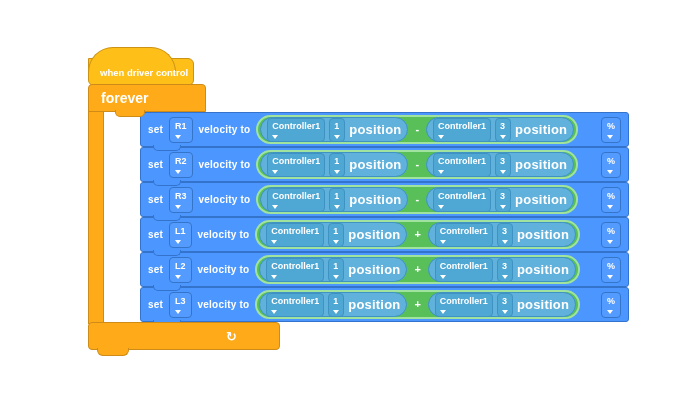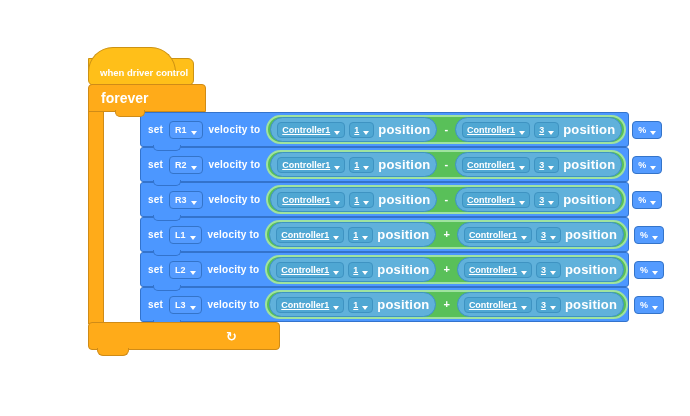--- a/index.html
+++ b/index.html
@@ -36,35 +36,35 @@
   .rows{position:absolute;left:104px;top:112px;width:489px;z-index:2;margin-left:36px;}
   .row{position:relative;box-sizing:border-box;width:489px;height:35px;background:#4C97FF;
        border:1px solid #3373CC;border-radius:3px;display:flex;align-items:center;
        padding:0 7px;gap:6px;}
   .row::after{content:"";position:absolute;left:12px;bottom:-5px;width:26px;height:5px;
        background:#4C97FF;border:1px solid #3373CC;border-top:none;border-radius:0 0 5px 5px;z-index:4;}
   .lbl{font-size:10px;white-space:nowrap;}
   .row .lbl{letter-spacing:.2px;}
 
   
-  .dd{display:inline-flex;align-items:flex-end;gap:4px;background:#549BFF;border:1px solid #3474C9;
-      border-radius:4px;padding:3px 5px;font-size:9px;white-space:nowrap;cursor:pointer;}
+  .dd{display:inline-flex;align-items:flex-start;gap:4px;background:#549BFF;border:1px solid #3474C9;
+      border-radius:4px;padding:3px 5px;font-size:9px;white-space:nowrap;cursor:pointer;flex-direction:column;}
   .caret{width:0;height:0;border-left:3.5px solid transparent;border-right:3.5px solid transparent;
       border-top:4px solid #fff;display:inline-block;}
   .dd-unit{margin-left:auto;}
 
   
   .op-oval{display:inline-flex;align-items:center;background:#59C059;border:2px solid #9FE39F;
       border-radius:15px;height:29px;padding:0 2px;box-sizing:border-box;}
   .op-sign{font-size:11px;margin:0 7px;line-height:1;}
 
   
   .rep-oval{display:inline-flex;align-items:center;gap:4px;background:#60B1DB;
       border:1px solid #3E93C2;border-radius:13px;height:25px;padding:0 6px;box-sizing:border-box;}
-  .rep-oval .dd{background:#4FA7D3;border-color:#3E93C2;padding:2px 4px;text-decoration:underline;}
+  .rep-oval .dd{background:#4FA7D3;border-color:#3E93C2;padding:2px 4px;}
   .rep-oval .lbl{font-size:13px;}
 </style>
 </head>
 <body>
 
 <div class="canvas">
 
   <div class="hat">
     <span class="lbl">when driver control</span>
   </div>

